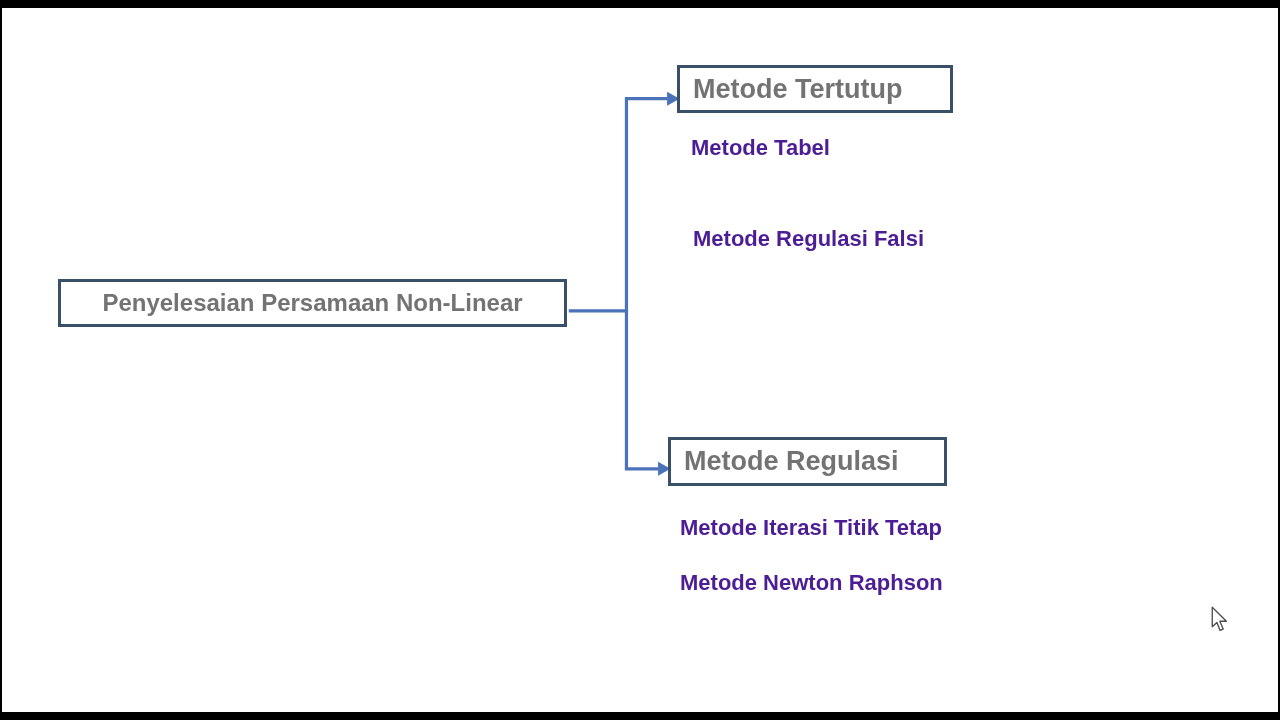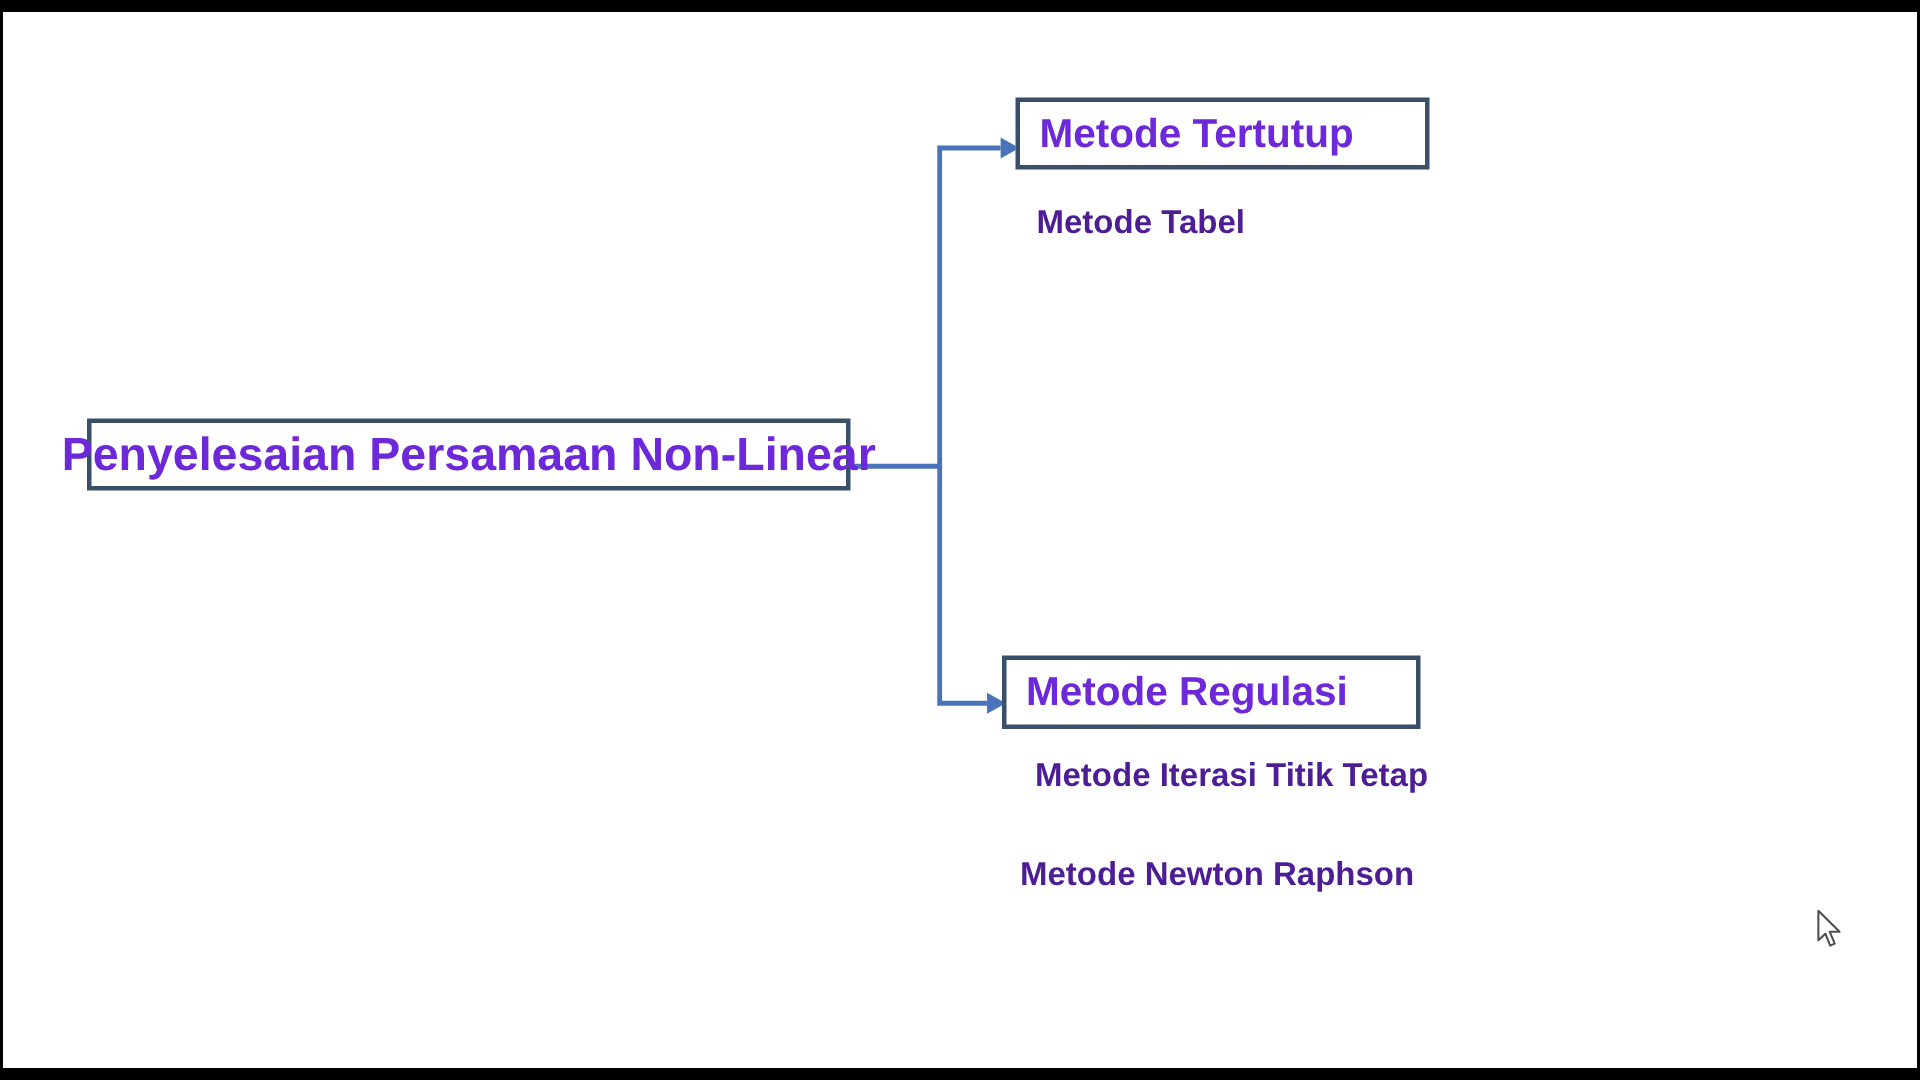--- a/index.html
+++ b/index.html
@@ -26,28 +26,28 @@
     background: #ffffff;
   }
   .abs { position: absolute; }
   .node-box {
     position: absolute;
     border: 3px solid #3a5069;
     background: #ffffff;
     display: flex;
     align-items: center;
     box-sizing: border-box;
-    color: #6d28d9;
+    color: #737373;
     font-weight: 700;
     white-space: nowrap;
   }
   .root-box {
     left: 58px; top: 279px;
     width: 509px; height: 48px;
-    font-size: 31px;
+    font-size: 24px;
     justify-content: center;
   }
   .branch-box {
     font-size: 27px;
     padding-left: 13px;
   }
   .closed-box { left: 677px; top: 65px; width: 276px; height: 48px; }
   .open-box   { left: 668px; top: 437px; width: 279px; height: 49px; }
   .leaf {
     position: absolute;
@@ -89,25 +89,26 @@
     </svg>
 
     <div class="node-box root-box abs" style="left:56px; top:271px;">
       <span>Penyelesaian Persamaan Non-Linear</span>
     </div>
 
     <div class="node-box branch-box closed-box abs" style="left:675px; top:57px;">
       <span>Metode Tertutup</span>
     </div>
     <div class="leaf leaf-tabel" style="left:689px; top:127px;">Metode Tabel</div>
+    <div class="leaf leaf-regulasi" style="left:691px; top:218px;">Metode Regulasi Falsi</div>
 
     <div class="node-box branch-box open-box abs" style="left:666px; top:429px;">
       <span>Metode Regulasi</span>
     </div>
-    <div class="leaf leaf-iterasi" style="left:678px; top:496px;margin-left:10px;">Metode Iterasi Titik Tetap</div>
+    <div class="leaf leaf-iterasi" style="left:678px; top:507px;">Metode Iterasi Titik Tetap</div>
     <div class="leaf leaf-newton" style="left:678px; top:562px;">Metode Newton Raphson</div>
 
   </div>
 
   <svg class="cursor" viewBox="0 0 14 22" aria-hidden="true">
     <path d="M1.5 1 L1.5 17 L5.3 13.4 L7.9 19.9 L10.4 18.8 L7.7 12.4 L13 12.4 Z" fill="#ffffff" stroke="#4d4d4d" stroke-width="1.1" stroke-linejoin="round"></path>
   </svg>
 </div>
 
 </body></html>

